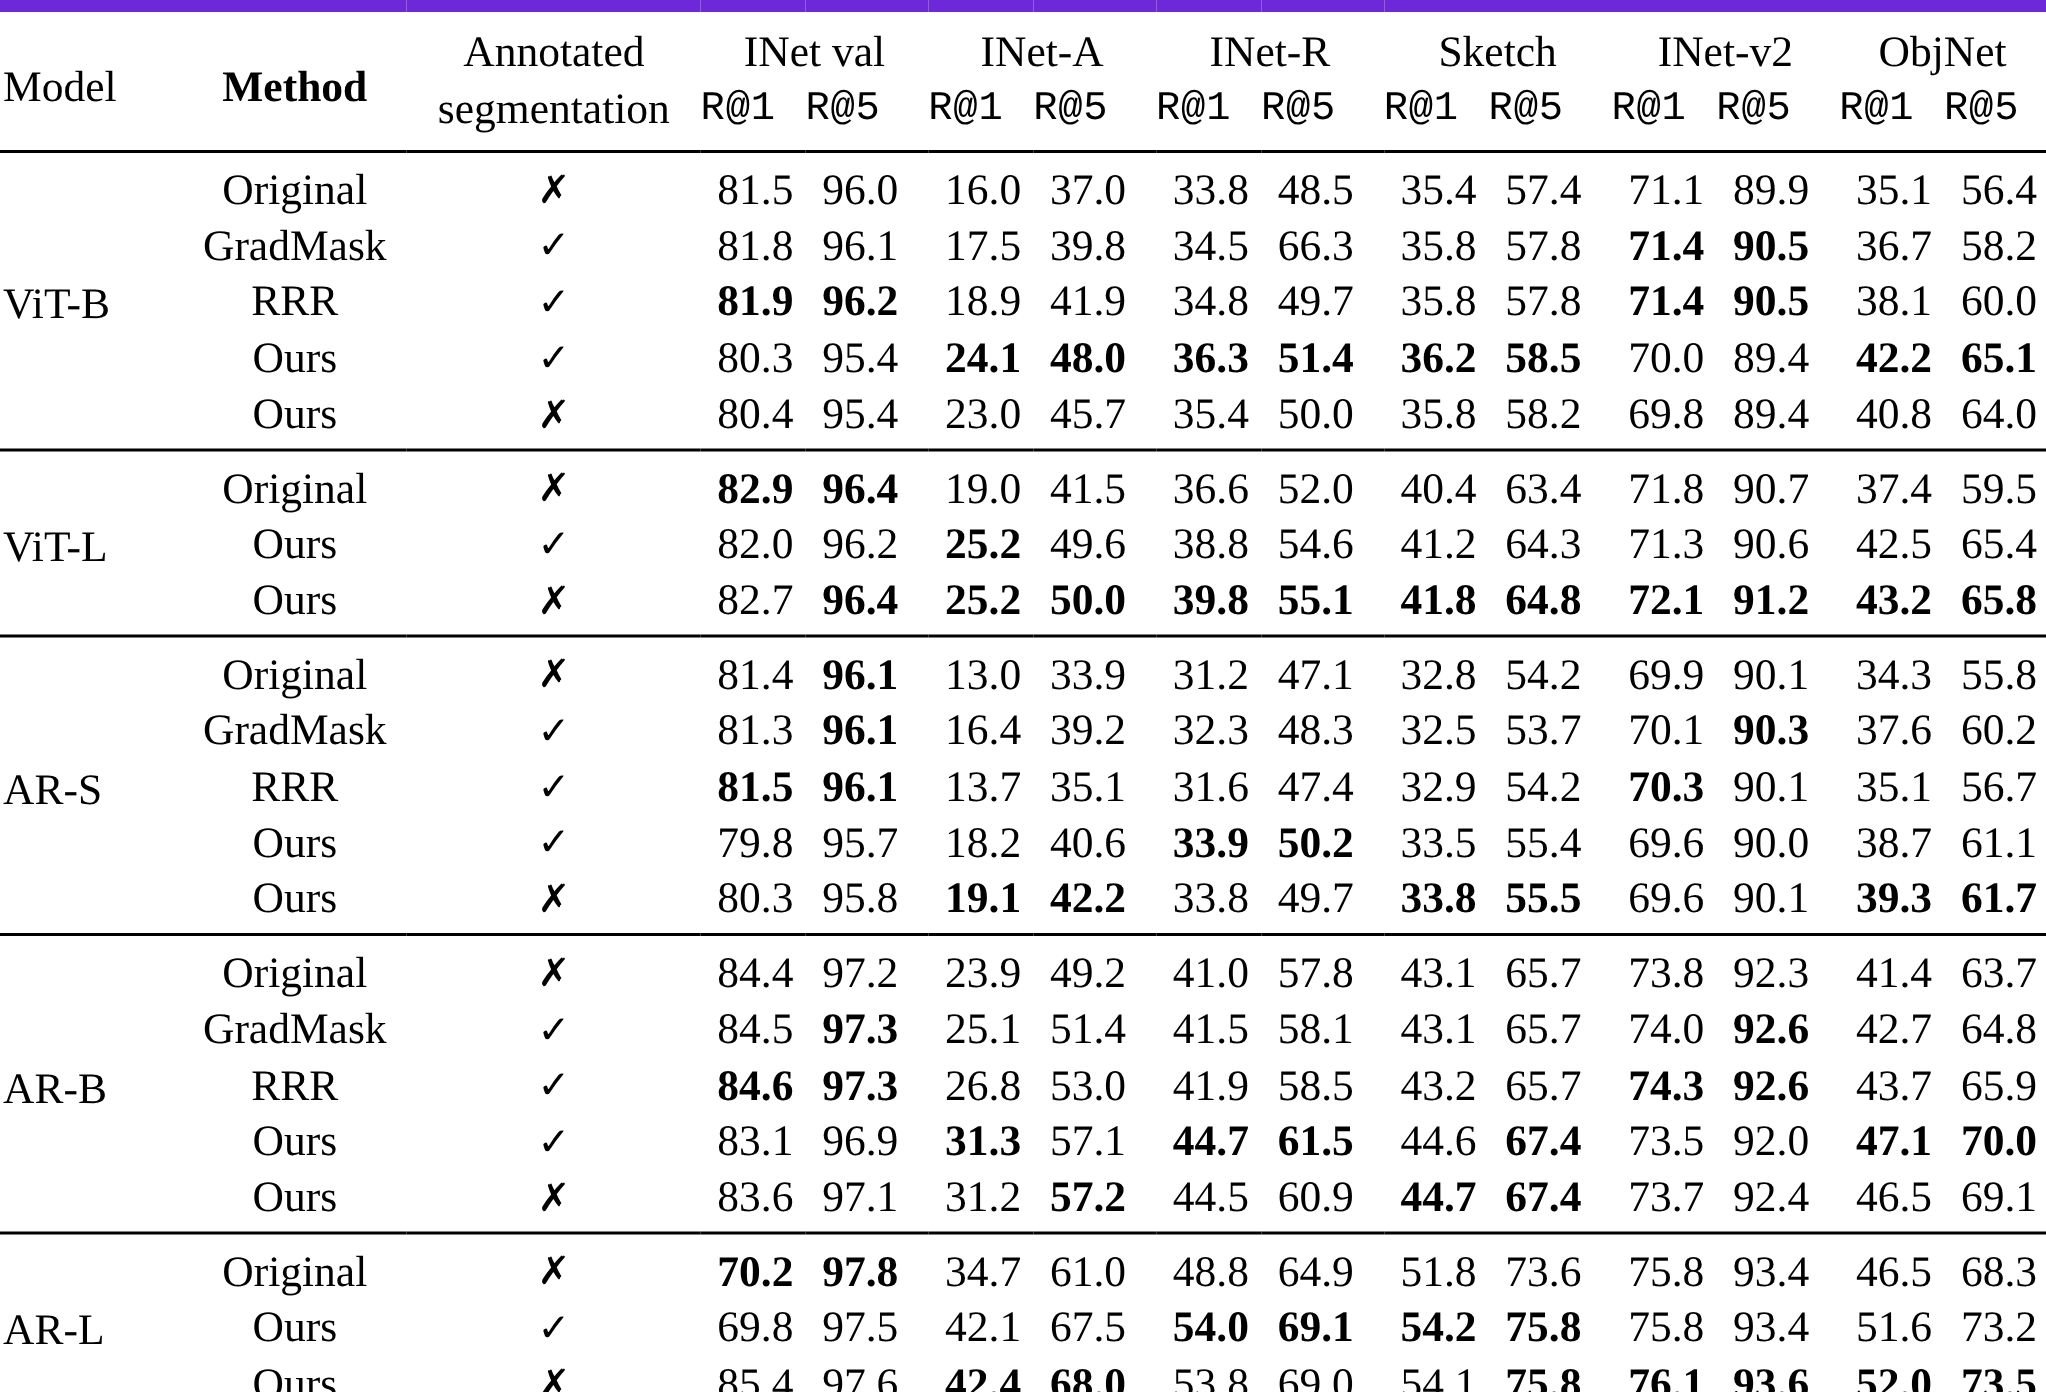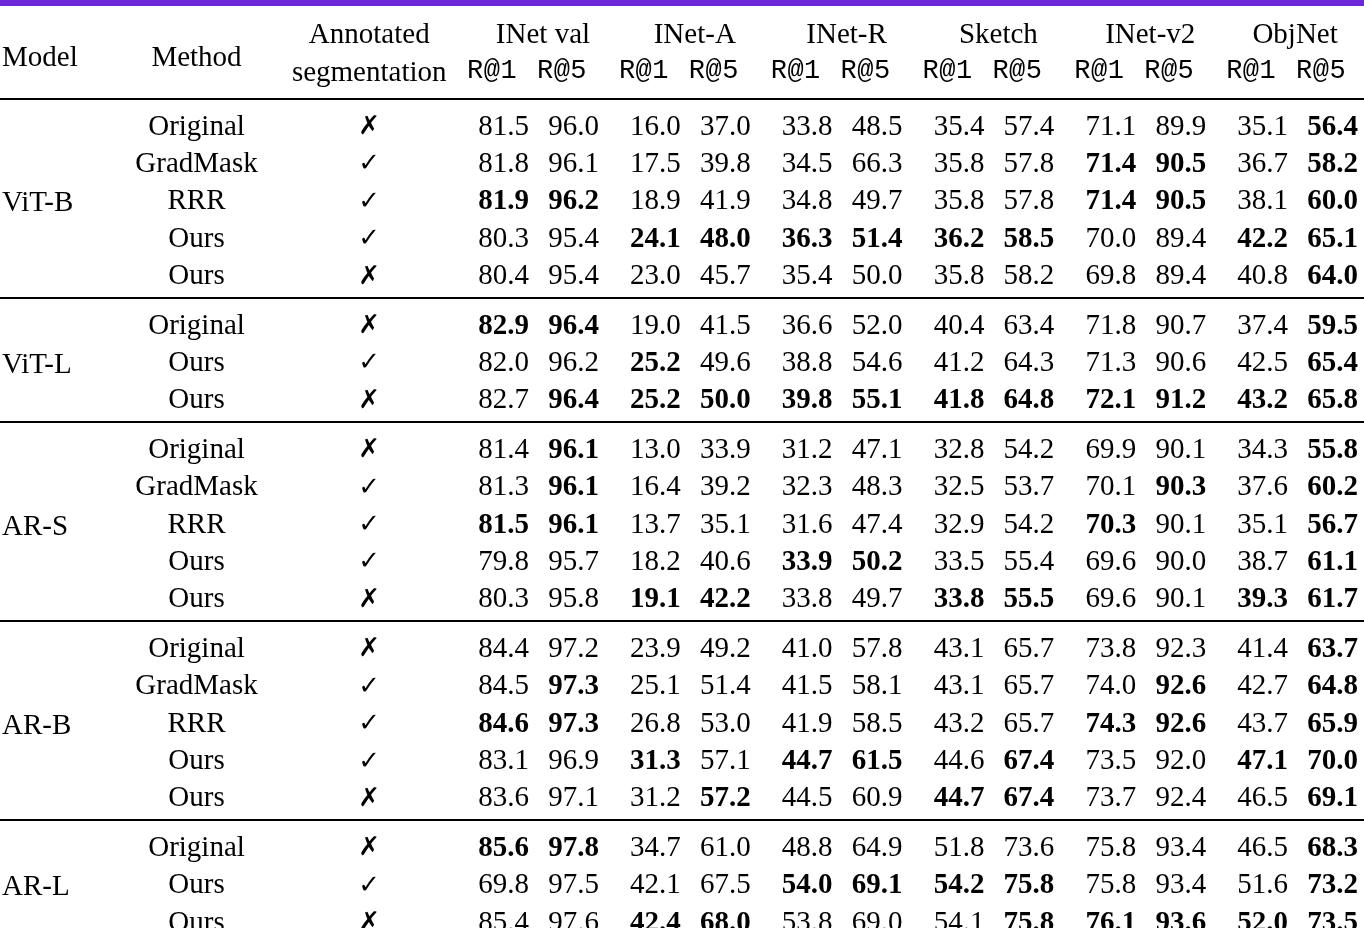--- a/index.html
+++ b/index.html
@@ -9,49 +9,49 @@
     color: #000;
   }
   #table-wrap { position: absolute; left: 0; top: 0; width: 1364px; }
   table {
     border-collapse: collapse;
     width: 1364px;
     font-size: 29px;
     line-height: 36.4px;
   }
   td, th { padding: 0; font-weight: normal; white-space: nowrap; }
-  .rule-top { border-top: 6px solid #6d28d9; }
+  .rule-top { border-top: 8px solid #6d28d9; }
   .rule-mid { border-top: 2px solid #000; }
   thead th { vertical-align: bottom; }
   thead tr.h1 th { padding-top: 8px; line-height: 38px; }
   thead tr.h2 th { padding-bottom: 8px; line-height: 38px; margin-top: 38px; }
   .c-model { width: 120px; text-align: left; padding-left: 2px; }
   .c-method { width: 150px; text-align: center; }
   .c-ann { width: 196px; text-align: center; }
   .c-num { text-align: right; }
   .c-num.r1 { width: 62px; padding-right: 8px; }
   .c-num.r5 { width: 62px; padding-right: 20px; }
-  .c-num.last { padding-right: 6px; font-weight: bold; }
+  .c-num.last { padding-right: 6px; }
   .grp-head { text-align: center; }
   .sub-head { text-align: left; font-size: 27px; letter-spacing: 0.5px; font-family: Liberation Mono, monospace; }
   .bold { font-weight: bold; }
   .mark { font-family: "DejaVu Sans", sans-serif; font-size: 26px; }
   tbody.group tr:first-child td { padding-top: 6px; }
   tbody.group tr:last-child td { padding-bottom: 4px; }
   .model-cell { vertical-align: middle; margin-top: 16px; }
 </style>
 </head>
 <body>
 
 <div id="table-wrap">
   <table>
     <thead>
       <tr class="h1 rule-top">
         <th class="c-model" rowspan="2" style="vertical-align:middle;">Model</th>
-        <th class="c-method" rowspan="2" style="vertical-align:middle;">Method</th>
+        <th class="c-method" rowspan="2" style="vertical-align:middle;font-weight:bold;">Method</th>
         <th class="c-ann">Annotated</th>
         <th class="grp-head" colspan="2">INet val</th>
         <th class="grp-head" colspan="2">INet-A</th>
         <th class="grp-head" colspan="2">INet-R</th>
         <th class="grp-head" colspan="2">Sketch</th>
         <th class="grp-head" colspan="2">INet-v2</th>
         <th class="grp-head" colspan="2">ObjNet</th>
       </tr>
       <tr class="h2">
         <th class="c-ann">segmentation</th>
@@ -368,21 +368,21 @@
           <td class="c-num r5">92.4</td>
           <td class="c-num r1">46.5</td>
           <td class="c-num r5 last">69.1</td>
         </tr>
       </tbody>
       <tbody class="group">
         <tr class="rule-mid">
           <td class="c-model model-cell" rowspan="3">AR-L</td>
           <td class="c-method">Original</td>
           <td class="c-ann"><span class="mark">✗</span></td>
-          <td class="c-num r1 bold">85.6</td>
+          <td class="c-num r1 bold">70.2</td>
           <td class="c-num r5 bold">97.8</td>
           <td class="c-num r1">34.7</td>
           <td class="c-num r5">61.0</td>
           <td class="c-num r1">48.8</td>
           <td class="c-num r5">64.9</td>
           <td class="c-num r1">51.8</td>
           <td class="c-num r5">73.6</td>
           <td class="c-num r1">75.8</td>
           <td class="c-num r5">93.4</td>
           <td class="c-num r1">46.5</td>

